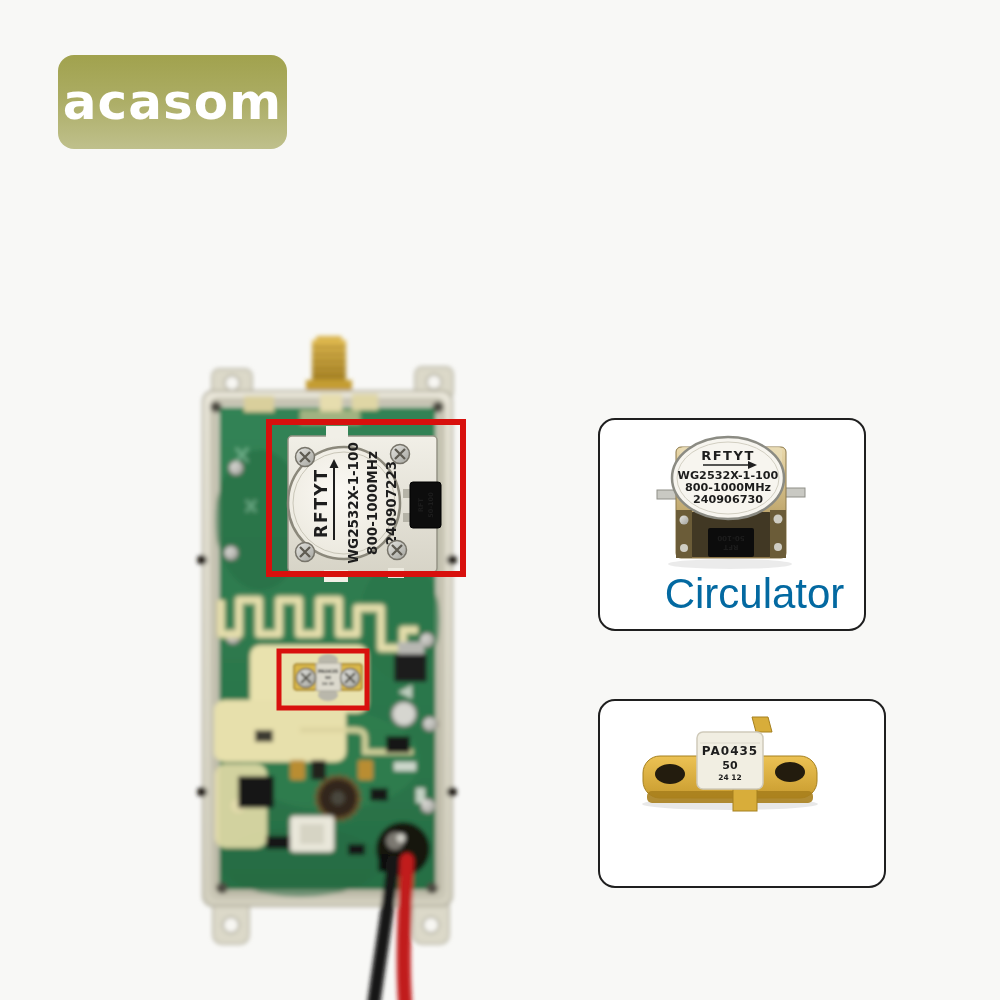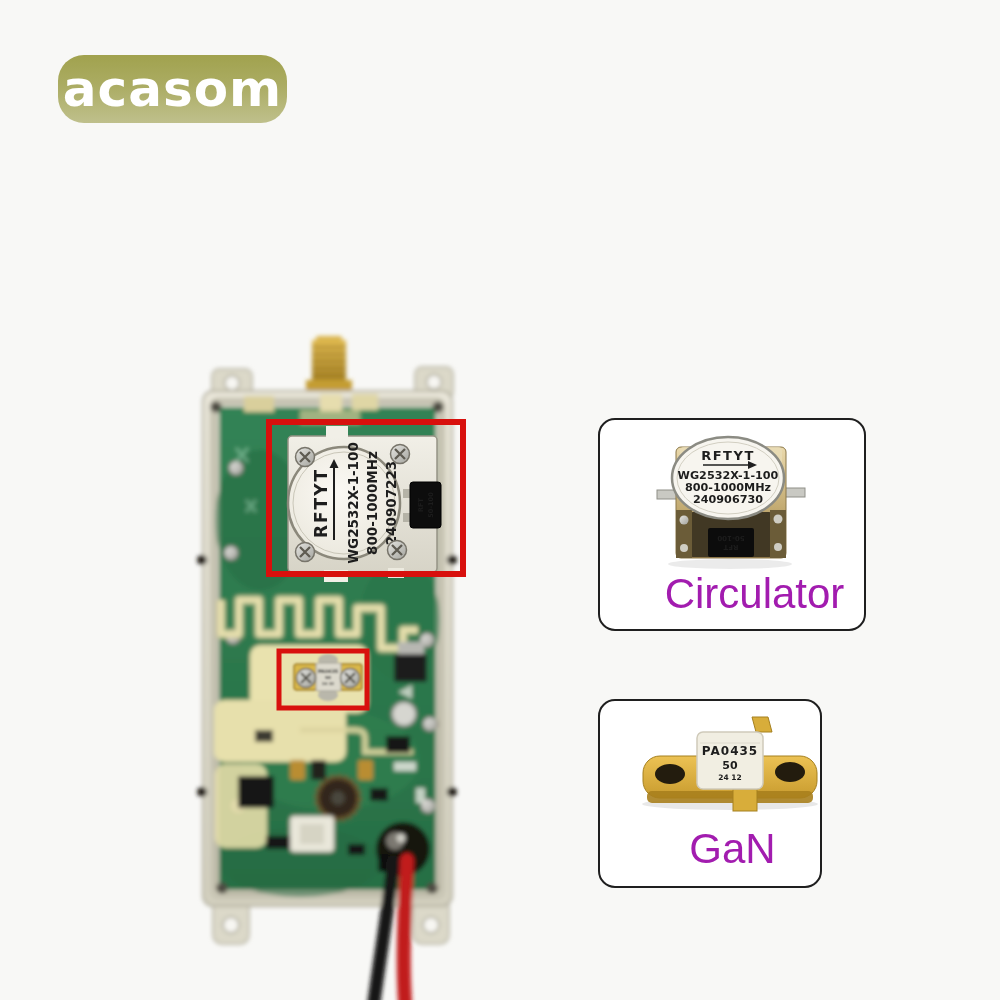--- a/index.html
+++ b/index.html
@@ -2,22 +2,22 @@
 <html><head>
 <meta charset="utf-8">
 <style>
   html,body{margin:0;padding:0;background:#eee;}
   .canvas{
     position:relative;width:1000px;height:1000px;overflow:hidden;
     background:#f8f8f6;font-family:"Liberation Sans",sans-serif;
   }
   
   .logo{
-    position:absolute;left:58px;top:55px;width:229px;height:68px;
-    border-radius:26px;
+    position:absolute;left:58px;top:55px;width:229px;height:94px;
+    border-radius:16px;
     background:linear-gradient(180deg,#a1a24e 0%,#abac63 45%,#bfc08c 100%);
     display:flex;align-items:center;justify-content:center;
   }
   .logo span{
     font-family:"DejaVu Sans",sans-serif;font-weight:bold;font-size:50px;
     color:#ffffff;letter-spacing:1px;line-height:1;
   }
   
   .title{
     position:absolute;left:0;top:181px;width:1000px;text-align:center;
@@ -30,25 +30,25 @@
     letter-spacing:-1px;color:#161616;
   }
   
   .photo-svg{position:absolute;left:0;top:0;width:1000px;height:1000px;}
   
   .callout{
     position:absolute;background:#ffffff;border:2px solid #1f1f1f;
     border-radius:17px;box-sizing:border-box;
   }
   .callout.circ{left:598px;top:418px;width:268px;height:213px;}
-  .callout.gan{left:598px;top:699px;width:224px;height:189px;}
+  .callout.gan{left:598px;top:699px;width:288px;height:189px;}
   .callout svg{display:block;}
   .caption{
     position:absolute;left:0;right:0;text-align:center;
-    font-size:42px;font-weight:400;color:#a21caf;line-height:1;
+    font-size:42px;font-weight:400;color:#0369a1;line-height:1;
     font-family:"Liberation Sans",sans-serif;
     margin-left:45px;
   }
   .callout.circ .caption{bottom:14px;}
   .callout.gan .caption{bottom:16px;}
   .lbl{font-family:"DejaVu Sans",sans-serif;font-weight:bold;fill:#1d1d1d;}
 </style>
 </head>
 <body>
 
@@ -311,16 +311,15 @@
       <ellipse cx="190" cy="71" rx="15" ry="10" fill="#231c0e"></ellipse>
       <rect x="133" y="88" width="24" height="22" fill="#d8ad3a" stroke="#a5801f" stroke-width="1"></rect>
       <g>
         <rect x="97" y="31" width="66" height="57" rx="6" fill="#f1eee2" stroke="#cfcaba" stroke-width="1.5"></rect>
         <path d="M100 42 h60" stroke="#dedace" stroke-width="1"></path>
         <text class="lbl" x="130" y="54" font-size="12" letter-spacing="1" text-anchor="middle" fill="#8c8563">PA0435</text>
         <text class="lbl" x="130" y="68" font-size="11" text-anchor="middle" fill="#8c8563">50</text>
         <text class="lbl" x="130" y="79" font-size="7.5" text-anchor="middle" fill="#9a9275">24 12</text>
       </g>
     </svg>
-    <div class="caption">GaN</div>
   </div>
 
 </div>
 
 </body></html>

